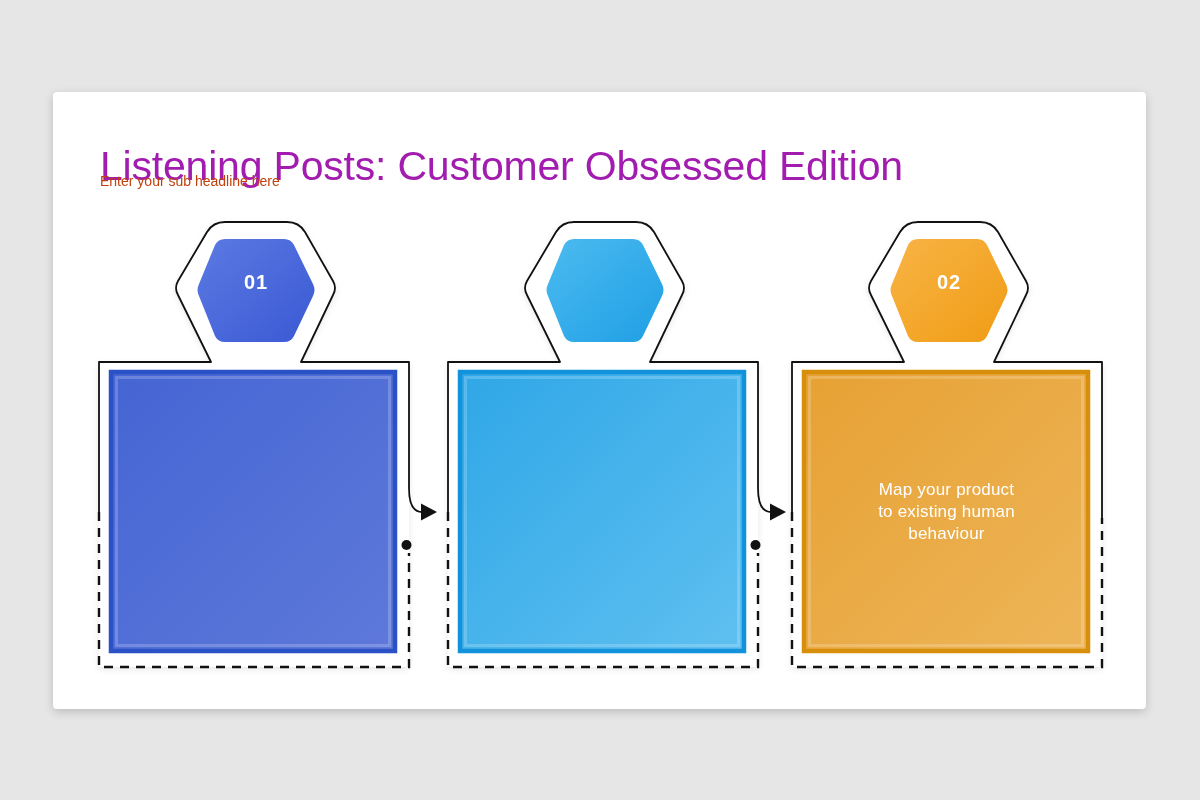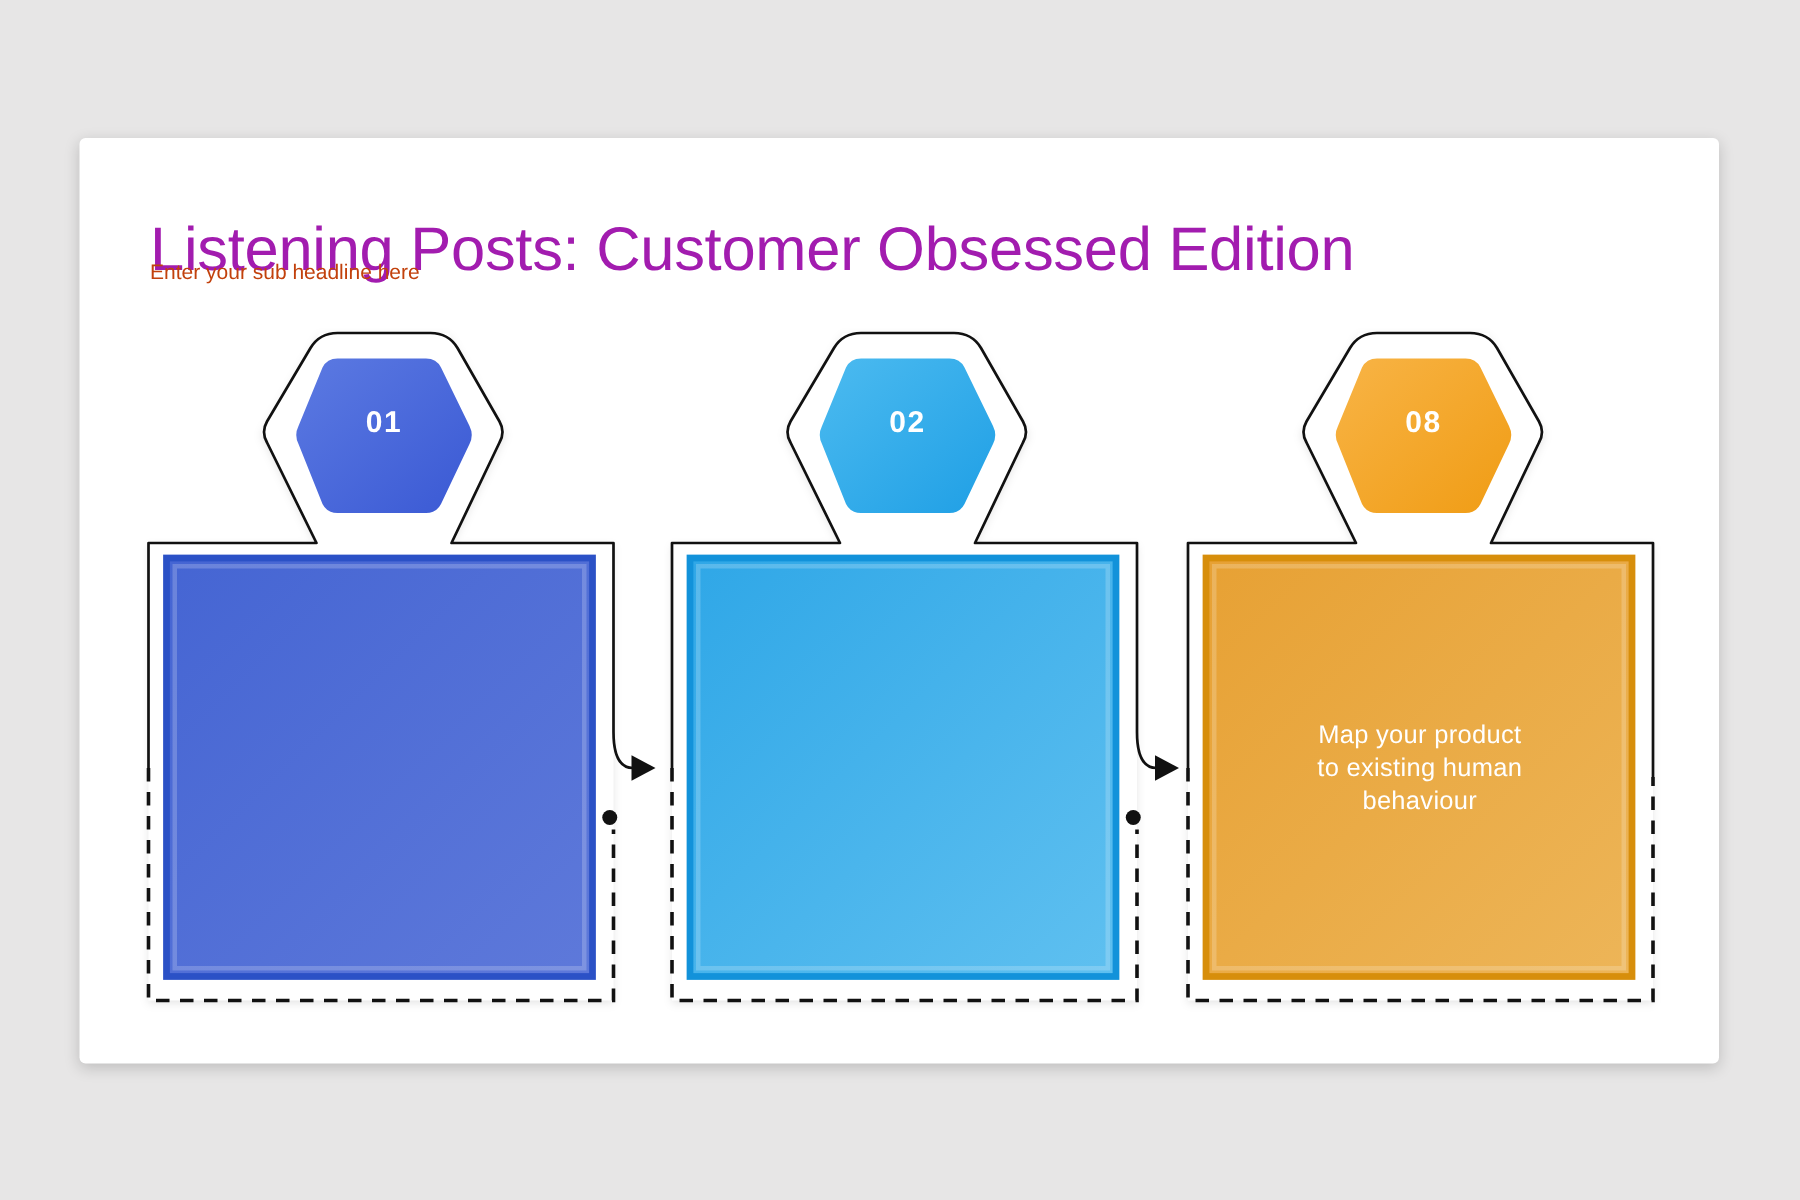--- a/index.html
+++ b/index.html
@@ -85,21 +85,20 @@
       </defs>
       <path class="shape-fill" fill="#ffffff" d="M0,445 L0,140 L112,140 L75,66 L114,0 L200,0 L238,66 L202,140 L310,140 L310,445 Z"></path>
       <path class="outline-dash" fill="none" stroke-width="2.4" stroke-dasharray="9 7" d="M0,290 L0,445 L310,445 L310,331" stroke="#111111"></path>
       <path class="outline-solid" fill="none" stroke-width="1.8" stroke-linejoin="round" d="M0,290 L0,140 L112,140 L79,73 Q75,66 79,59 L108,10 Q114,0 126,0 L188,0 Q200,0 206,10 L234,59 Q238,66 234,73 L202,140 L310,140 L310,266 Q310,290 323,290" stroke="#111111"></path>
       <polygon class="arrowhead" points="322,281.5 338,290 322,298.5" fill="#111111"></polygon>
       <circle class="dash-dot" cx="307.5" cy="323" r="5" fill="#111111"></circle>
       <path class="hex-shape" d="M100,62 L116,23 Q119,17 126,17 L185,17 Q192,17 195,23 L214,62 Q217,68 214,74 L195,114 Q192,120 185,120 L126,120 Q119,120 116,114 L100,74 Q97,68 100,62 Z" fill="url(#hexg1)"></path>
       <rect class="box-shape" x="12" y="150" width="284" height="279" stroke-width="4.5" fill="url(#boxg1)" stroke="#1292da"></rect>
       <rect class="box-bevel" x="17.5" y="155.5" width="273" height="268" fill="none" stroke="rgba(255,255,255,0.20)" stroke-width="3"></rect>
     </svg>
-    <div class="hex-number">02</div>
   </div>
       <div class="card" style="left: 739px;">
     <svg class="card-svg" width="345" height="462" viewBox="0 0 345 462">
       <defs>
         <linearGradient class="hex-grad" x1="0" y1="0" x2="1" y2="1" id="hexg2">
           <stop offset="0" stop-color="#f8b446"></stop>
           <stop offset="1" stop-color="#f09c14"></stop>
         </linearGradient>
         <linearGradient class="box-grad" x1="0" y1="0" x2="1" y2="1" id="boxg2">
           <stop offset="0" stop-color="#e7a134"></stop>
@@ -108,19 +107,19 @@
       </defs>
       <path class="shape-fill" fill="#ffffff" d="M0,445 L0,140 L112,140 L75,66 L114,0 L200,0 L238,66 L202,140 L310,140 L310,445 Z"></path>
       <path class="outline-dash" fill="none" stroke-width="2.4" stroke-dasharray="9 7" d="M0,290 L0,445 L310,445 L310,296" stroke="#111111"></path>
       <path class="outline-solid" fill="none" stroke-width="1.8" stroke-linejoin="round" d="M0,290 L0,140 L112,140 L79,73 Q75,66 79,59 L108,10 Q114,0 126,0 L188,0 Q200,0 206,10 L234,59 Q238,66 234,73 L202,140 L310,140 L310,296" stroke="#111111"></path>
       <polygon class="arrowhead" points="322,281.5 338,290 322,298.5" fill="#111111" style="display: none;"></polygon>
       <circle class="dash-dot" cx="307.5" cy="323" r="5" fill="#111111" style="display: none;"></circle>
       <path class="hex-shape" d="M100,62 L116,23 Q119,17 126,17 L185,17 Q192,17 195,23 L214,62 Q217,68 214,74 L195,114 Q192,120 185,120 L126,120 Q119,120 116,114 L100,74 Q97,68 100,62 Z" fill="url(#hexg2)"></path>
       <rect class="box-shape" x="12" y="150" width="284" height="279" stroke-width="4.5" fill="url(#boxg2)" stroke="#d78e0b"></rect>
       <rect class="box-bevel" x="17.5" y="155.5" width="273" height="268" fill="none" stroke="rgba(255,255,255,0.20)" stroke-width="3"></rect>
     </svg>
-    <div class="hex-number">08</div>
+    <div class="hex-number">02</div>
     <div class="box-text">Map your product
 to existing human
 behaviour</div>
   </div>
     </div>
 </div>
 
 </body></html>

